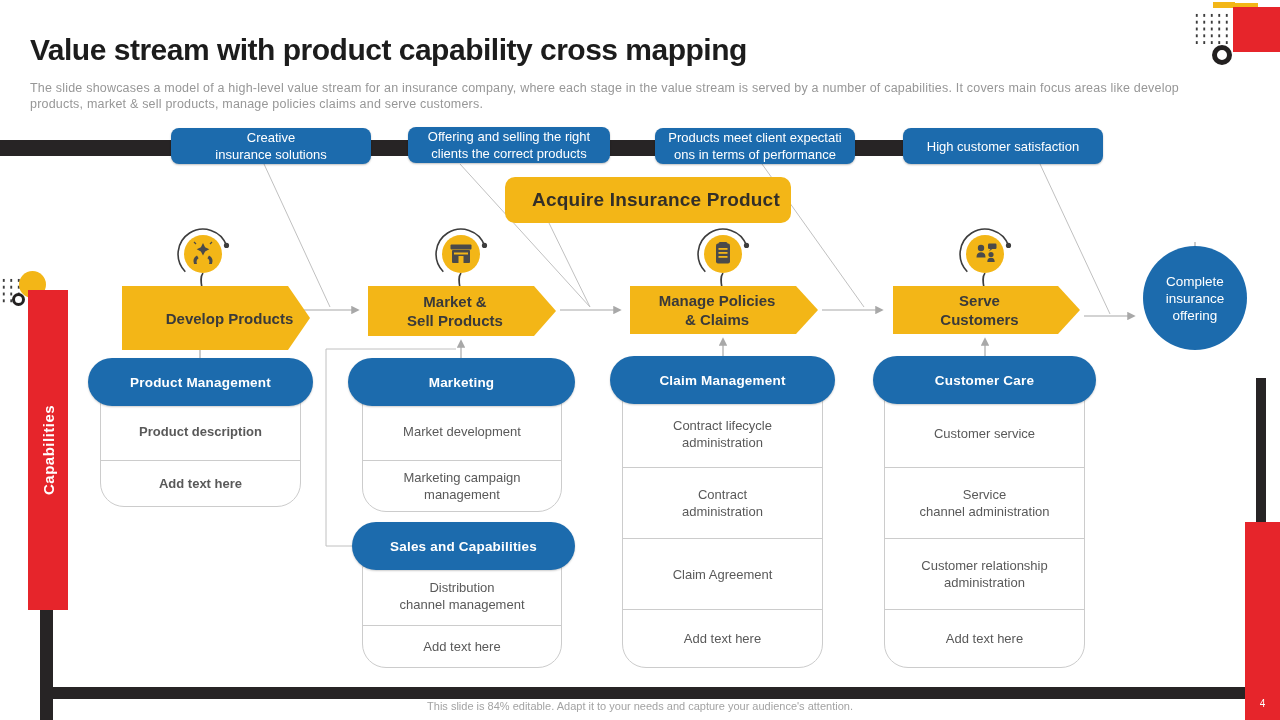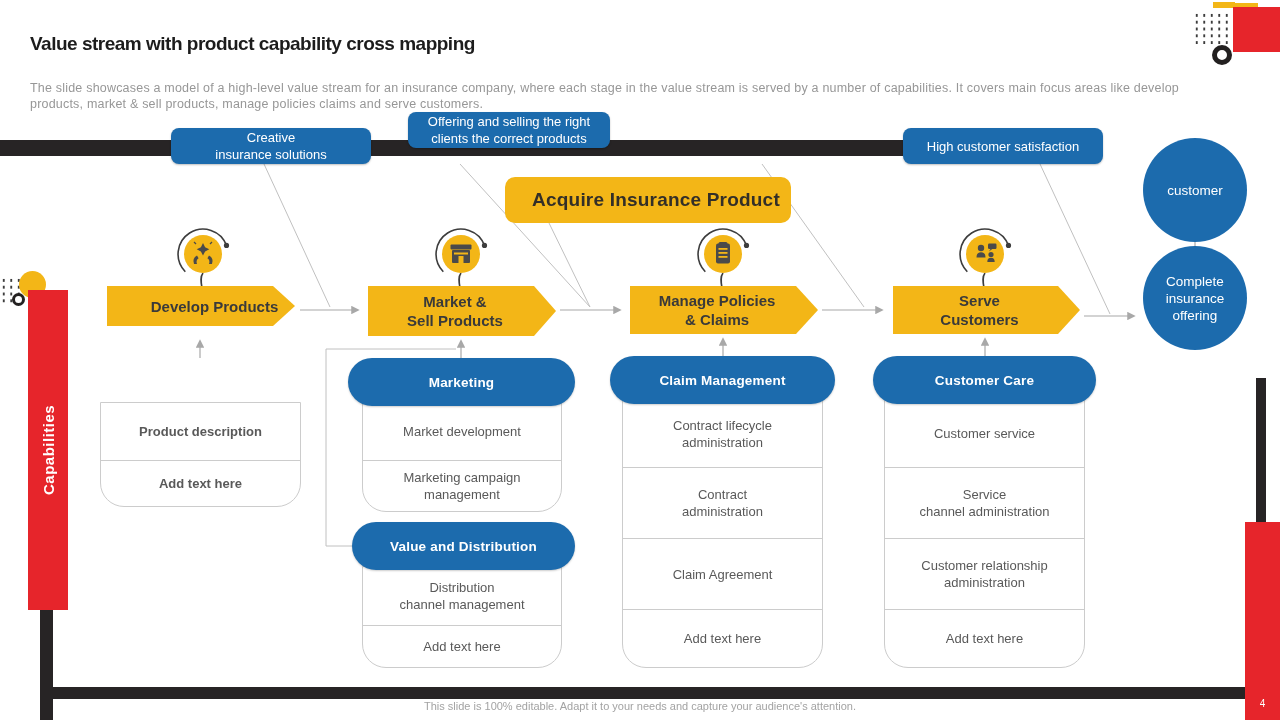--- a/index.html
+++ b/index.html
@@ -5,21 +5,21 @@
   html,body{margin:0;padding:0;background:#e9e9e9;}
   .slide{
     position:relative;width:1280px;height:720px;background:#ffffff;
     overflow:hidden;font-family:"Liberation Sans","DejaVu Sans",sans-serif;
   }
   .abs{position:absolute;}
   .pre{white-space:pre-line;}
   .center{display:flex;align-items:center;justify-content:center;text-align:center;}
 
   
-  .title{font-size:19px;font-weight:800;color:#1c1c1c;letter-spacing:-0.5px;margin:0;}
+  .title{font-size:30px;font-weight:800;color:#1c1c1c;letter-spacing:-0.5px;margin:0;}
   .desc{font-size:12.5px;line-height:16px;color:#979797;letter-spacing:0.2px;margin:0;}
 
   
   .black-bar{background:#272425;}
   .outcome{
     background:#1C6BAD;border-radius:8px;color:#fff;font-size:13px;line-height:17px;
     box-shadow:0 1px 2px rgba(0,0,0,0.25);z-index:3;
   }
   .acquire{
     background:#F3B617;border-radius:10px;color:#332f28;font-size:19px;font-weight:800;
@@ -113,22 +113,24 @@
 
     <polyline points="352,546 326,546 326,349 456,349" fill="none" stroke="#c0c0c0" stroke-width="1"></polyline>
 
     <line x1="1195" y1="242" x2="1195" y2="263" stroke="#a8a8a8" stroke-width="1.2"></line>
   </svg>
 
   <div class="abs black-bar" style="left:0;top:140px;width:1103px;height:16px;z-index:2;"></div>
 
   <div class="abs outcome center pre" style="left:171px;top:128px;width:200px;height:36px;"><span>Creative
 insurance solutions</span></div>
-  <div class="abs outcome center pre" style="left:408px;top:112px;width:202px;height:36px;"><span>Offering and selling the right
+  <div class="abs outcome center pre" style="left:408px;top:127px;width:202px;height:36px;"><span>Offering and selling the right
 clients the correct products</span></div>
+  <div class="abs outcome center pre" style="left:655px;top:128px;width:200px;height:36px;"><span>Products meet client expectati
+ons in terms of performance</span></div>
   <div class="abs outcome center pre" style="left:903px;top:128px;width:200px;height:36px;"><span>High customer satisfaction</span></div>
 
   <div class="abs acquire center" style="left:505px;top:177px;width:270px;height:46px;padding-left:16px;">
       <span>Acquire Insurance Product</span>
     </div>
 
   <div class="abs" style="left:169px;top:224px;z-index:2;">
     <svg width="68" height="66" viewBox="0 0 68 66">
       <path d="M16.3 47.7 A25 25 0 1 1 57.5 21.4" fill="none" stroke="#3d3d3d" stroke-width="1.6"></path>
       <circle cx="57.5" cy="21.4" r="2.6" fill="#3d3d3d"></circle>
@@ -177,60 +179,60 @@
       <circle cx="34" cy="30" r="19" fill="#F3B617"></circle>
       <circle cx="30" cy="24" r="3.2" fill="#4a4a4a"></circle>
       <path d="M25.5 33.5 q0 -5.2 4.5 -5.2 q4.5 0 4.5 5.2 z" fill="#4a4a4a"></path>
       <circle cx="40" cy="30.5" r="2.6" fill="#4a4a4a"></circle>
       <path d="M36.3 38 q0 -4.2 3.7 -4.2 q3.7 0 3.7 4.2 z" fill="#4a4a4a"></path>
       <rect x="37" y="19.5" width="8.5" height="5.5" rx="1.2" fill="#4a4a4a"></rect>
       <path d="M39.5 25 l-1.6 2.6 l3.4 -2.6 z" fill="#4a4a4a"></path>
     </svg>
   </div>
 
-  <div class="abs stage-arrow center pre" style="left:107px;top:286px;width:188px;height:40px;padding-left:41px;"><span>Develop Products</span></div>
+  <div class="abs stage-arrow center pre" style="left:122px;top:286px;width:188px;height:64px;padding-left:41px;"><span>Develop Products</span></div>
   <div class="abs stage-arrow center pre" style="left:368px;top:286px;width:188px;height:50px;"><span>Market &amp;
 Sell Products</span></div>
   <div class="abs stage-arrow center pre" style="left:630px;top:286px;width:188px;height:48px;"><span>Manage Policies
 &amp; Claims</span></div>
   <div class="abs stage-arrow center pre" style="left:893px;top:286px;width:187px;height:48px;"><span>Serve
 Customers</span></div>
 
-  <div class="abs node-circle center" style="left:1143px;top:138px;width:104px;height:104px;">
-      <span>customer</span>
-    </div>
   <div class="abs node-circle center pre" style="left:1143px;top:246px;width:104px;height:104px;text-align:center;"><span>Complete
 insurance
 offering</span></div>
 
   <div class="abs cap-bar" style="left:28px;top:290px;width:40px;height:320px;">
     <div class="cap-label">Capabilities</div>
   </div>
 
   <div class="abs card" style="left:100px;top:402px;width:201px;height:105px;font-weight:bold;">
     <div class="row" style="height:58px;">Product description</div>
     <div class="row pre" style="height:47px;">Add text here</div>
   </div>
+  <div class="abs pill center" style="left:88px;top:358px;width:225px;height:48px;">
+      <span>Product Management</span>
+    </div>
 
   <div class="abs card" style="left:362px;top:402px;width:200px;height:110px;">
     <div class="row" style="height:58px;">Market development</div>
     <div class="row pre" style="height:52px;">Marketing campaign
 management</div>
   </div>
   <div class="abs pill center" style="left:348px;top:358px;width:227px;height:48px;">
       <span>Marketing</span>
     </div>
 
   <div class="abs card" style="left:362px;top:566px;width:200px;height:102px;">
     <div class="row pre" style="height:59px;">Distribution
 channel management</div>
     <div class="row" style="height:43px;">Add text here</div>
   </div>
   <div class="abs pill center" style="left:352px;top:522px;width:223px;height:48px;">
-      <span>Value and Distribution</span>
+      <span>Sales and Capabilities</span>
     </div>
 
   <div class="abs card" style="left:622px;top:400px;width:201px;height:268px;">
     <div class="row pre" style="height:66px;text-align:center;">Contract lifecycle
 administration</div>
     <div class="row pre" style="height:72px;">Contract
 administration</div>
     <div class="row" style="height:72px;">Claim Agreement</div>
     <div class="row" style="height:58px;">Add text here</div>
   </div>
@@ -250,15 +252,15 @@
       <span>Customer Care</span>
     </div>
 
   <div class="abs black-bar" style="left:40px;top:610px;width:13px;height:110px;"></div>
   <div class="abs black-bar" style="left:40px;top:687px;width:1207px;height:12px;"></div>
   <div class="abs black-bar" style="left:1256px;top:378px;width:10px;height:144px;"></div>
   <div class="abs page-badge" style="left:1245px;top:522px;width:35px;height:198px;">
     <div class="abs page-num" style="top:176px;">4</div>
   </div>
 
-  <div class="abs footer-note" style="left:0;top:700px;">This slide is 100% editable. Adapt it to your needs and capture your audience's attention.</div>
+  <div class="abs footer-note" style="left:0;top:700px;">This slide is 84% editable. Adapt it to your needs and capture your audience's attention.</div>
 
 </div>
 
 </body></html>

